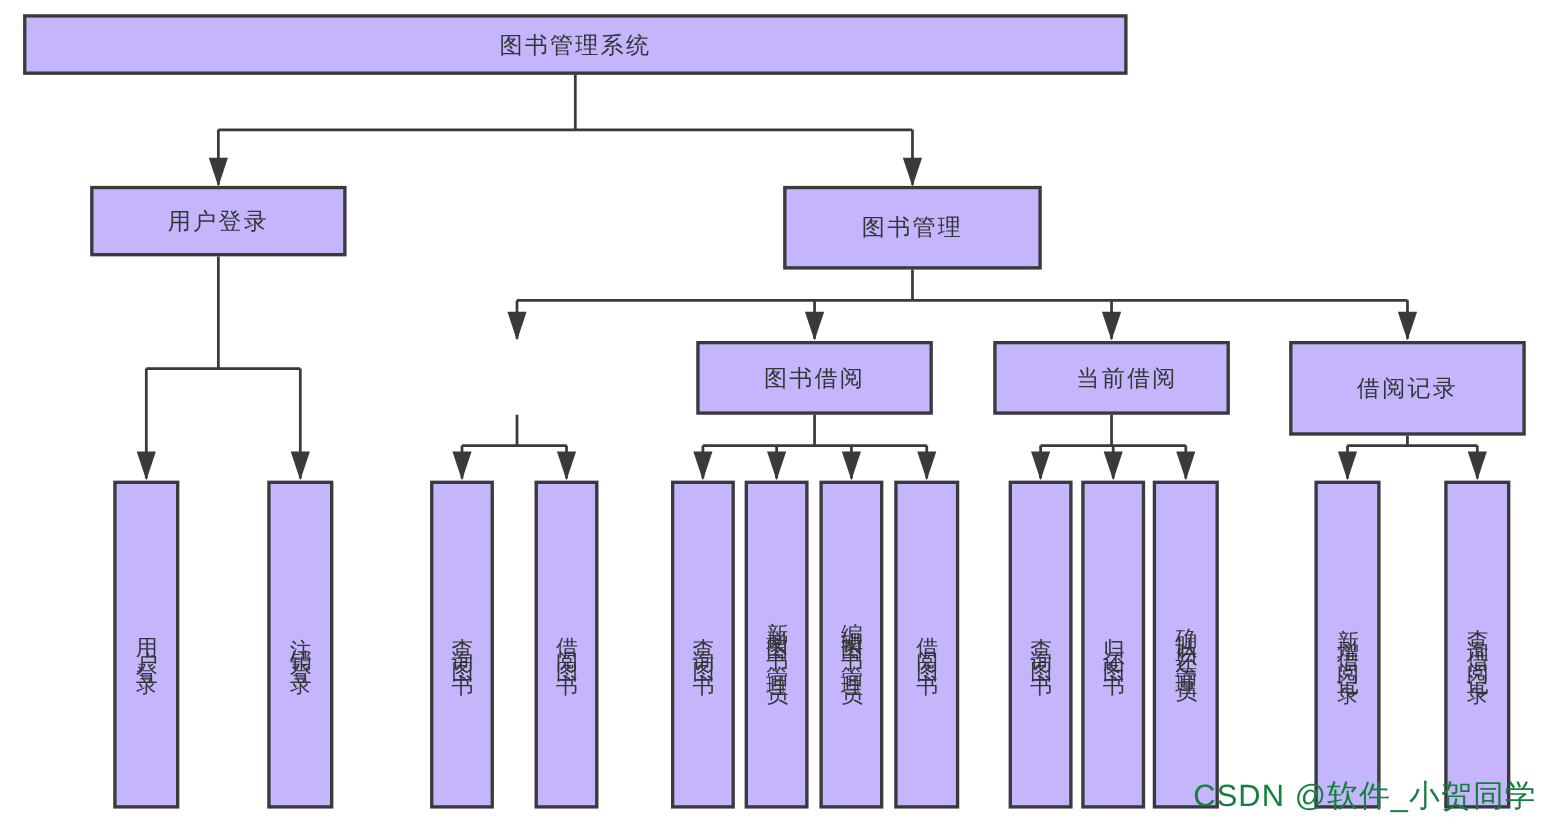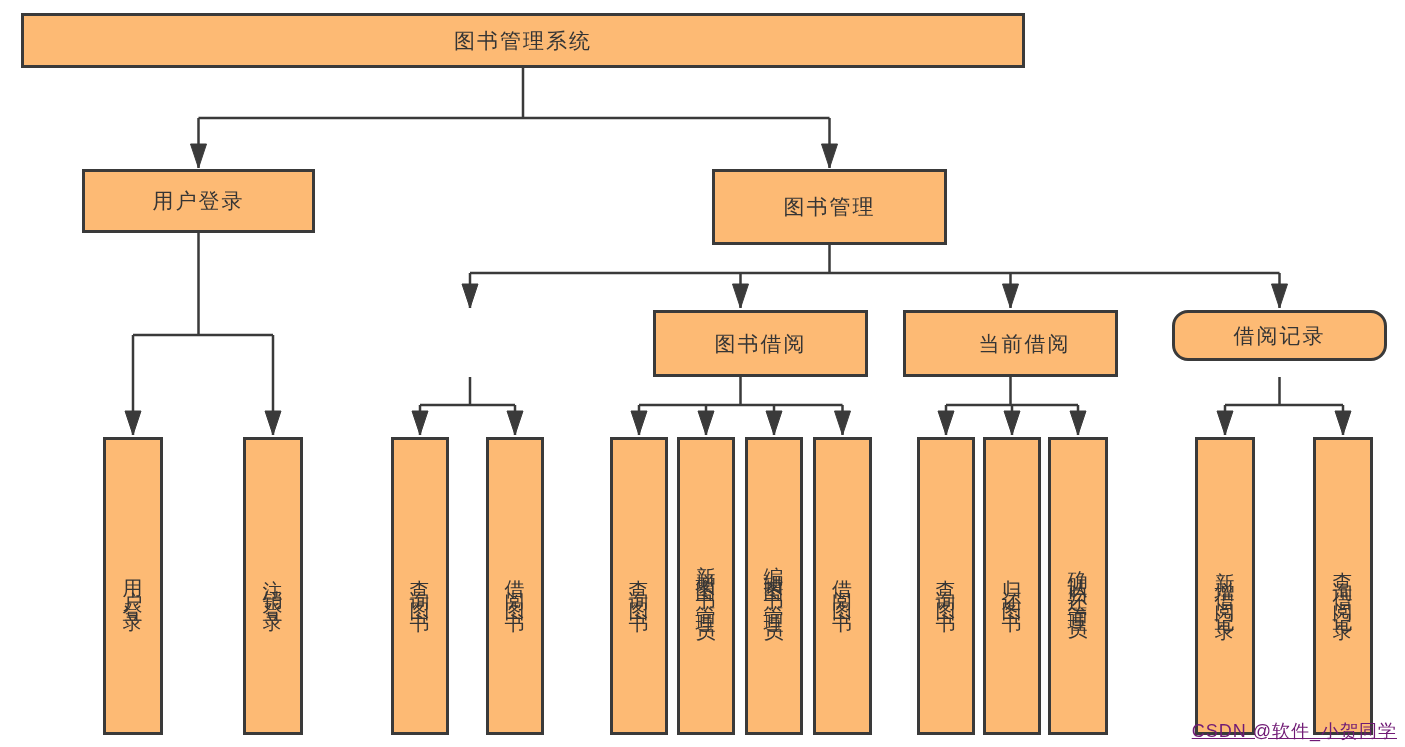--- a/index.html
+++ b/index.html
@@ -19,21 +19,21 @@
     position: absolute;
     left: 0;
     top: 0;
     width: 1405px;
     height: 747px;
   }
   .box {
     position: absolute;
     box-sizing: border-box;
     border: 3px solid #3a3a3a;
-    background: #fdba74;
+    background: #c4b5fd;
     display: flex;
     align-items: center;
     justify-content: center;
     color: #353535;
     font-size: 21px;
     letter-spacing: 2px;
     text-align: right;
     white-space: nowrap;
   }
   .leaf {
@@ -43,25 +43,24 @@
     writing-mode: vertical-rl;
     text-orientation: mixed;
     letter-spacing: 11px;
     line-height: 1;
     white-space: nowrap;
   }
   .watermark {
     position: absolute;
     right: 8px;
     bottom: 4px;
-    color: #701a75;
-    font-size: 18px;
+    color: #15803d;
+    font-size: 28px;
     letter-spacing: 1px;
     white-space: nowrap;
-    text-decoration: underline;
   }
 </style>
 </head>
 <body>
 
 <div class="canvas">
 
   <svg class="connector-layer" width="1405" height="747" viewBox="0 0 1405 747" xmlns="http://www.w3.org/2000/svg">
     <defs>
       <marker id="arrow" markerUnits="userSpaceOnUse" markerWidth="26" markerHeight="18" viewBox="0 0 26 18" refX="25" refY="9" orient="auto">
@@ -103,23 +102,23 @@
       <line x1="1225" y1="405" x2="1225" y2="435" marker-end="url(#arrow)"></line>
       <line x1="1343" y1="405" x2="1343" y2="435" marker-end="url(#arrow)"></line>
     </g>
   </svg>
 
   <div class="box" style="left:21px; top:13px; width:1004px; height:55px;">图书管理系统</div>
 
   <div class="box" style="left:82px; top:169px; width:233px; height:64px;">用户登录</div>
   <div class="box" style="left:712px; top:169px; width:235px; height:76px;">图书管理</div>
 
-  <div class="box" style="left:633px; top:310px; width:215px; height:67px;margin-left:20px;">图书借阅</div>
+  <div class="box" style="left:633px; top:310px; width:215px; height:67px;">图书借阅</div>
   <div class="box" style="left:903px; top:310px; width:215px; height:67px;padding-left:28px;">当前借阅</div>
-  <div class="box" style="left:1172px; top:310px; width:215px; height:51px;border-radius:16px;">借阅记录</div>
+  <div class="box" style="left:1172px; top:310px; width:215px; height:86px;">借阅记录</div>
 
   <div class="box leaf" style="left:103px; top:437px; width:60px; height:298px;">
     <span class="vtext">用户登录</span>
   </div>
   <div class="box leaf" style="left:243px; top:437px; width:60px; height:298px;">
     <span class="vtext">注销登录</span>
   </div>
 
   <div class="box leaf" style="left:391px; top:437px; width:58px; height:298px;">
     <span class="vtext">查询图书</span>

